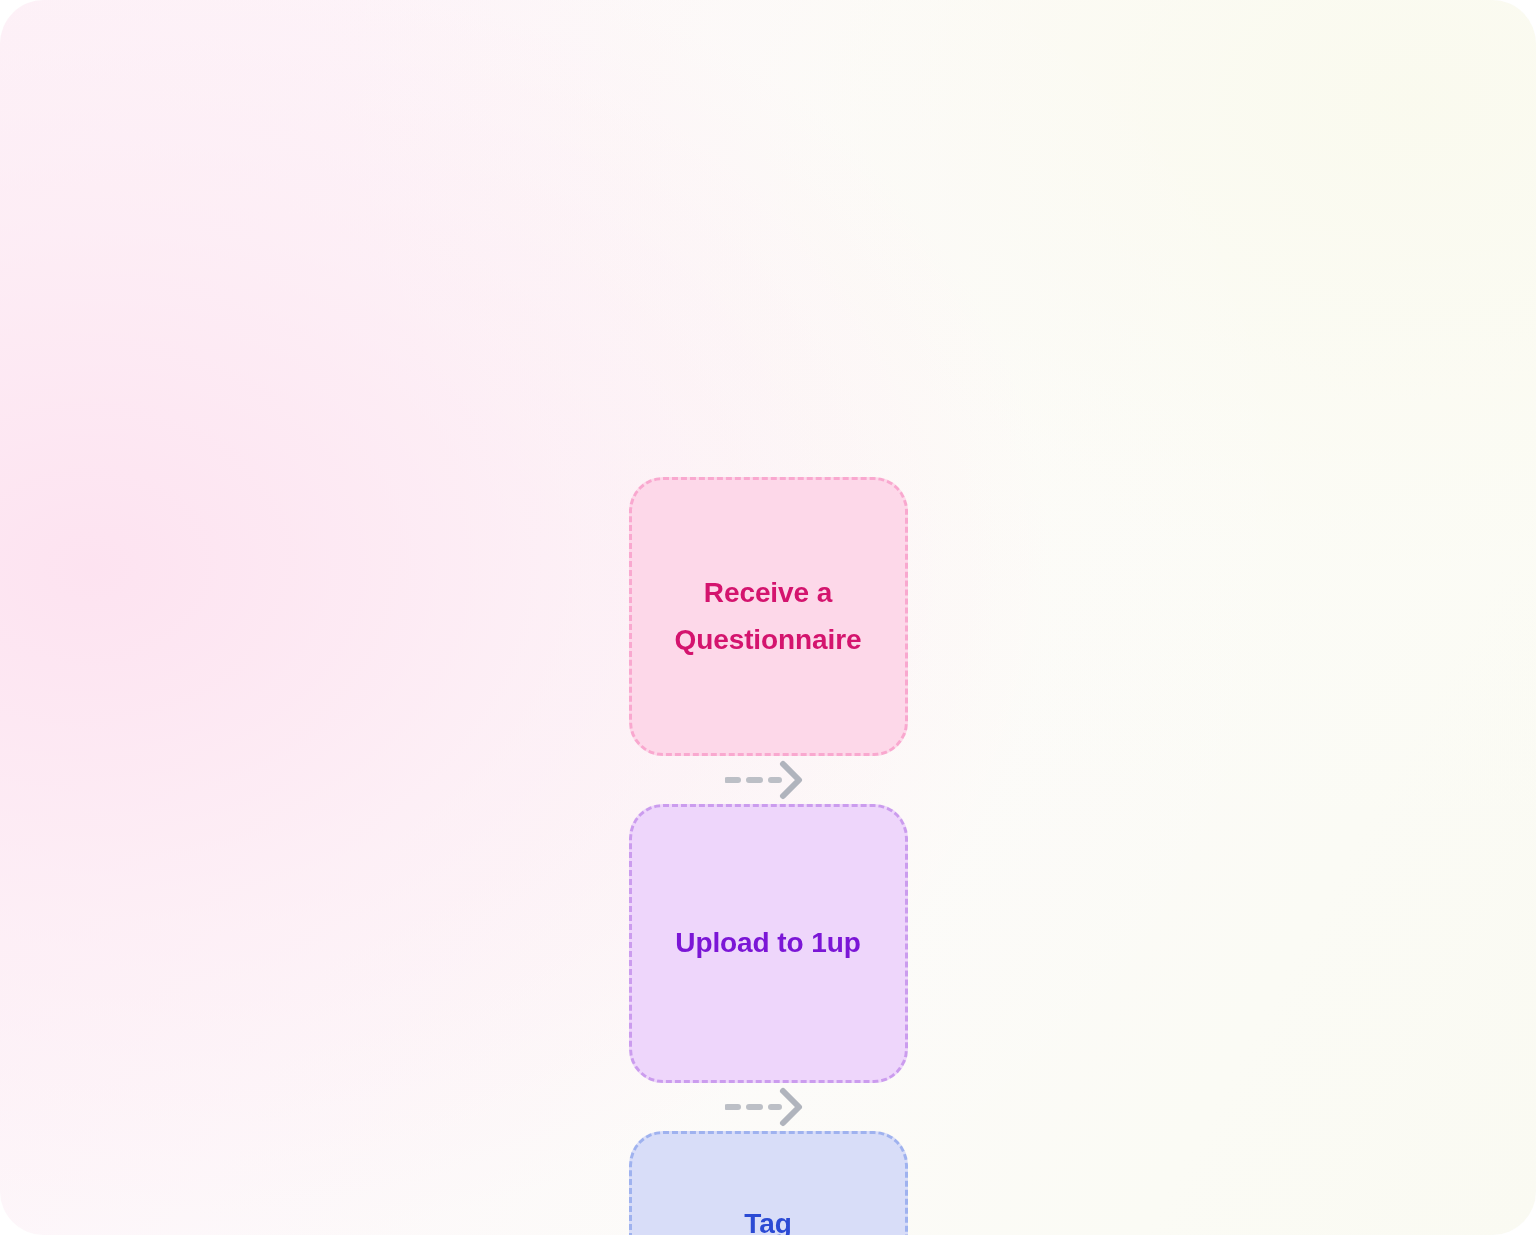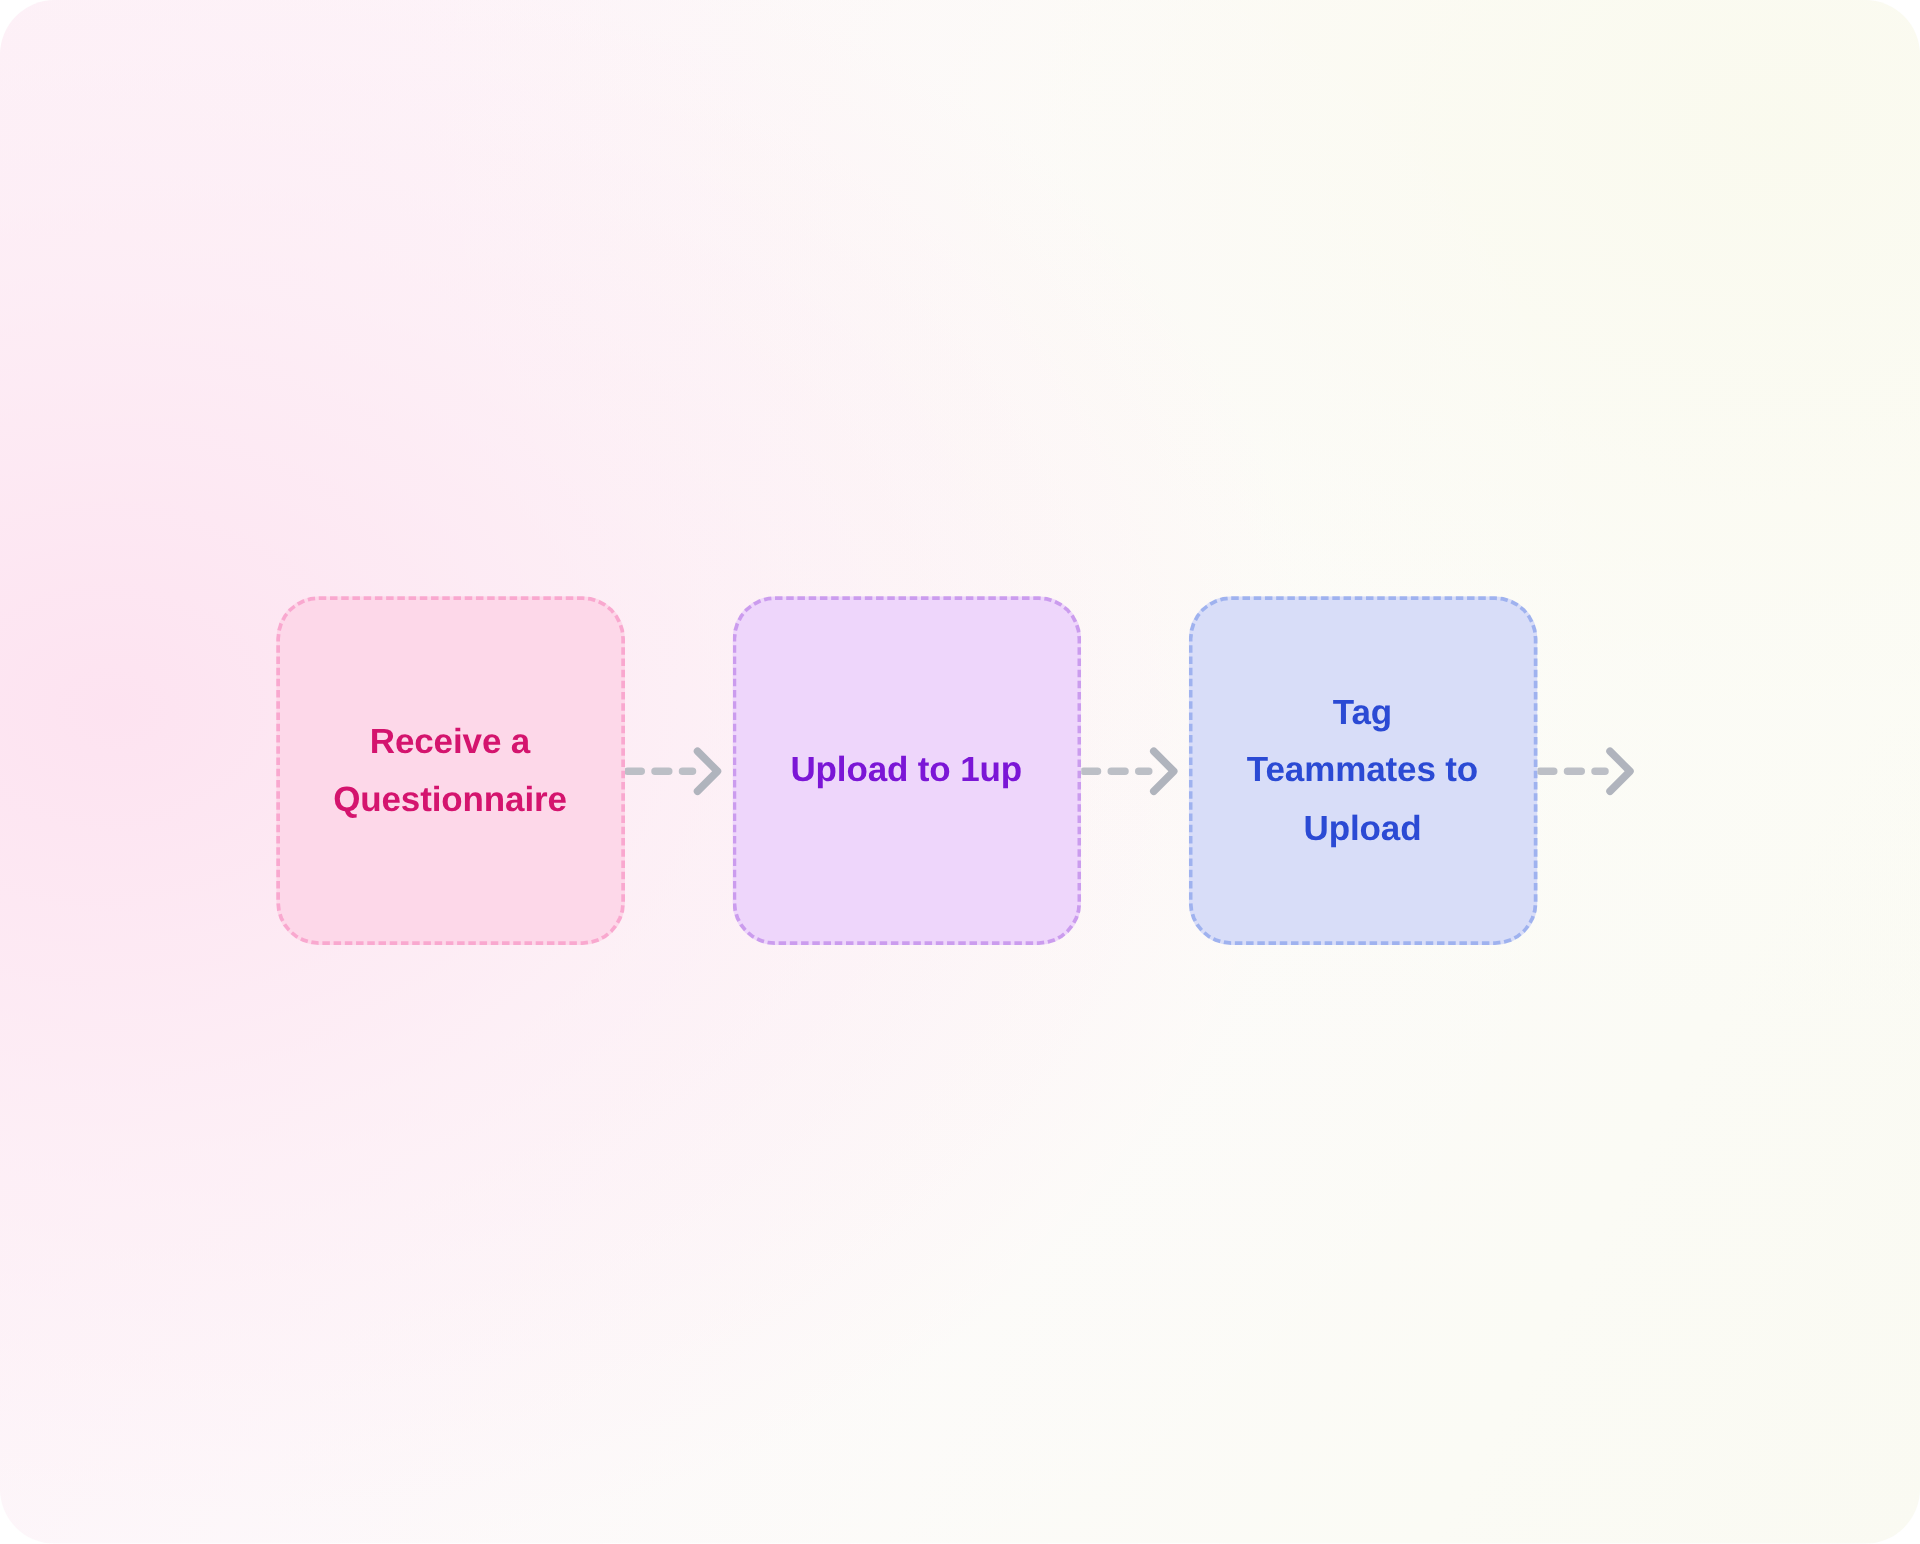--- a/index.html
+++ b/index.html
@@ -24,23 +24,23 @@
       linear-gradient(118deg, #fdf2f8 0%, #fdf4f9 18%, #fdf8fa 38%, #fcfbf8 62%, #fbfbf5 82%, #fafaf2 100%);
   }
 
   .flow {
     position: absolute;
     left: 78px;
     top: 477px;
     width: 1380px;
     height: 279px;
     display: flex;
-    flex-direction: row;
+    flex-direction: column;
     align-items: center;
-    justify-content: center;
+    justify-content: space-between;
   }
 
   .step {
     width: 279px;
     height: 279px;
     box-sizing: border-box;
     border-radius: 34px;
     border-style: dashed;
     border-width: 3px;
     display: flex;

